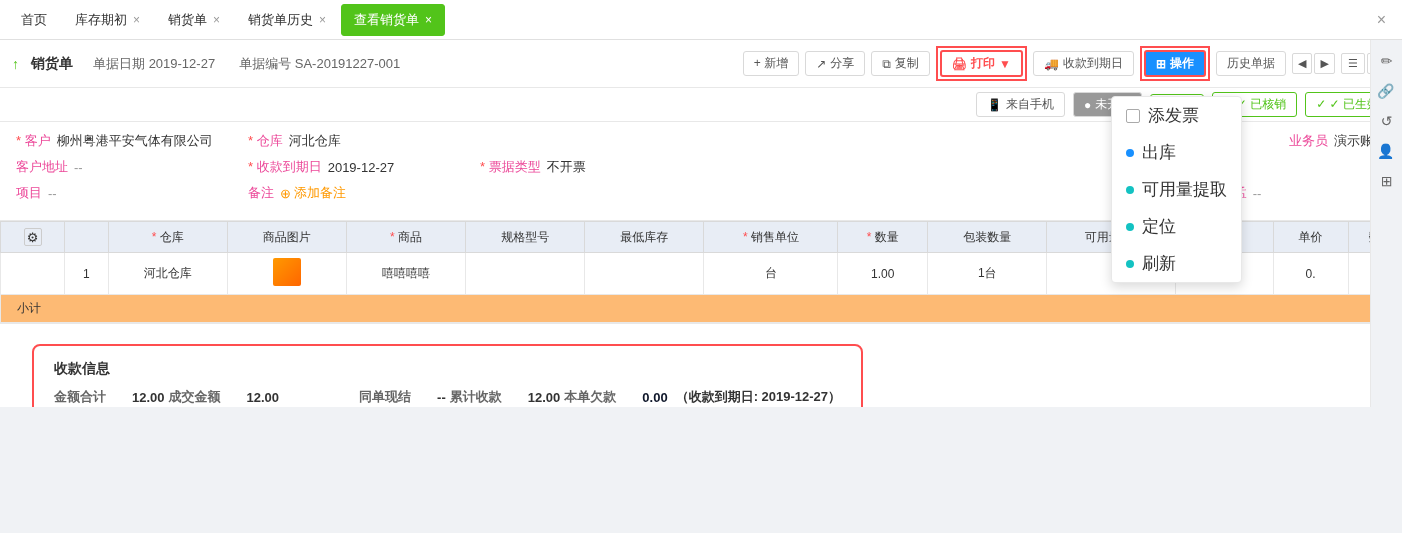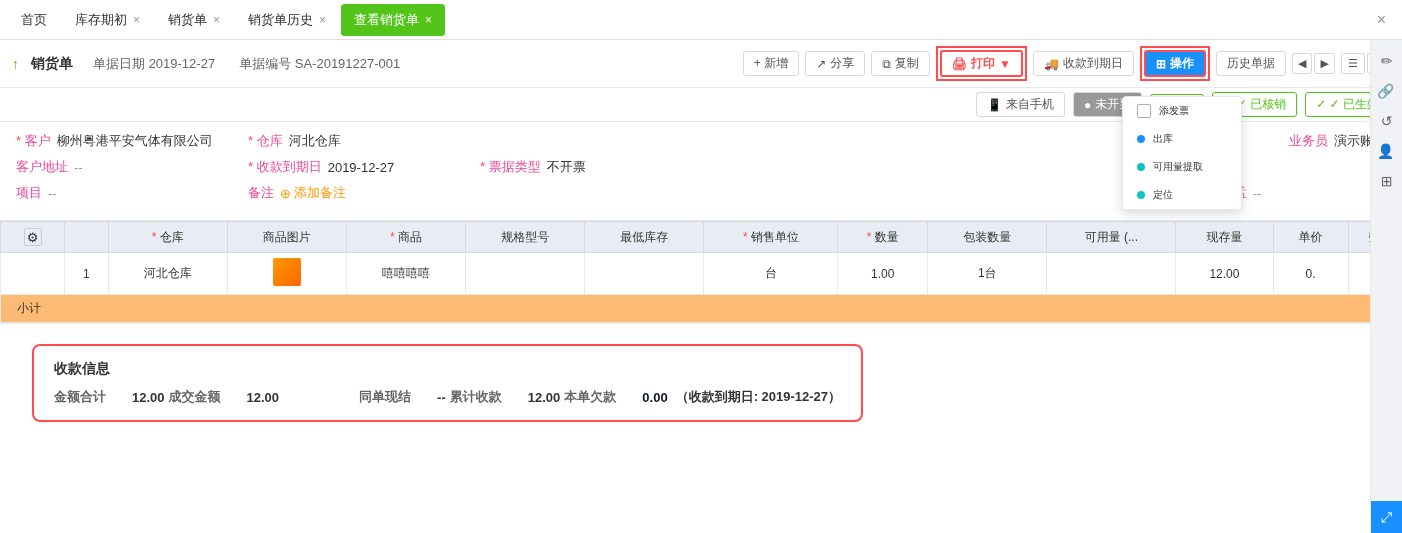--- a/index.html
+++ b/index.html
@@ -103,21 +103,21 @@
     .payment-value.red { color: #0f172a; }
 
     
     .dropdown-menu {
       position: absolute; top: 56px; right: 160px; background: #fff;
       border: 1px solid #e8e8e8; border-radius: 4px; box-shadow: 0 4px 12px rgba(0,0,0,0.15);
       min-width: 120px; z-index: 100;
     }
     .dropdown-item {
       display: flex; align-items: center; gap: 8px; padding: 7px 14px;
-      cursor: pointer; font-size: 10px; color: #333;
+      cursor: pointer; font-size: 17px; color: #333;
     }
     .dropdown-item .dot { width: 8px; height: 8px; border-radius: 50%; display: inline-block; }
     .dot-blue { background: #1890ff; }
     .dot-teal { background: #13c2c2; }
 
     
     .side-icons {
       position: absolute; right: 0; top: 0; bottom: 0; width: 32px;
       background: #f0f2f5; border-left: 1px solid #e8e8e8;
       display: flex; flex-direction: column; align-items: center; padding-top: 8px; gap: 4px;
@@ -128,21 +128,21 @@
     .nav-arrows { display: flex; align-items: center; gap: 2px; }
     .nav-arrow { padding: 3px 5px; border: 1px solid #d9d9d9; border-radius: 2px; cursor: pointer; font-size: 11px; color: #555; background: #fff; }
     .view-icons { display: flex; align-items: center; gap: 2px; }
     .view-icon { padding: 3px 6px; border: 1px solid #d9d9d9; border-radius: 2px; cursor: pointer; font-size: 11px; color: #555; background: #fff; }
 
     .red-box { border: 2px solid #ff4d4f; padding: 2px; display: inline-flex; }
   </style>
 </head>
 <body>
 
-<div style="width:1402px; height:533px; overflow:hidden; position:relative; background:#f0f2f5;">
+<div style="width:1402px; height:407px; overflow:hidden; position:relative; background:#f0f2f5;">
 
   <div class="tab-bar">
     <div class="tab">
       <span>首页</span>
     </div>
     <div class="tab">
       <span>库存期初</span>
       <span class="close">×</span>
     </div>
     <div class="tab">
@@ -373,20 +373,24 @@
         <span>出库</span>
       </div>
       <div class="dropdown-item">
         <span class="dot dot-teal"></span>
         <span>可用量提取</span>
       </div>
       <div class="dropdown-item">
         <span class="dot dot-teal"></span>
         <span>定位</span>
       </div>
+      <div class="dropdown-item">
+        <span class="dot dot-teal"></span>
+        <span>刷新</span>
+      </div>
     </div>
 
     <div class="side-icons">
       <div class="side-icon">✏</div>
       <div class="side-icon">🔗</div>
       <div class="side-icon">↺</div>
       <div class="side-icon">👤</div>
       <div class="side-icon">⊞</div>
       <div class="side-icon side-icon-expand">⤢</div>
     </div>

